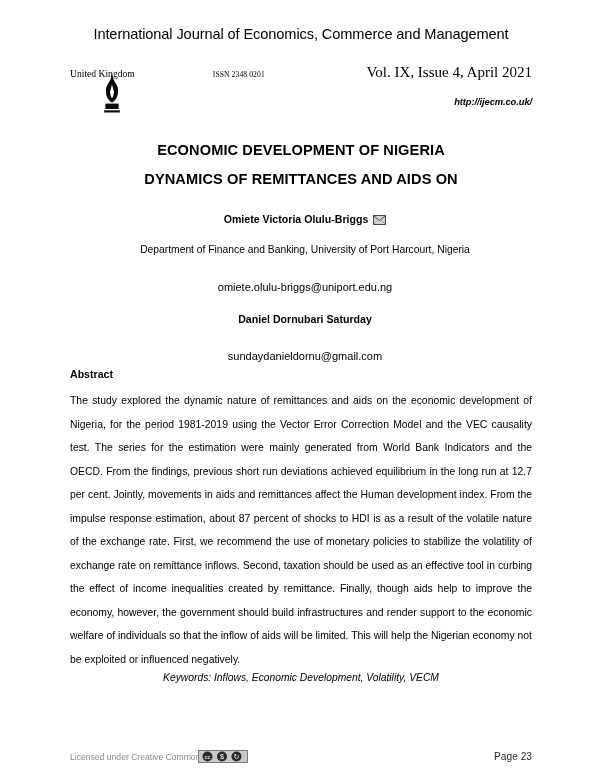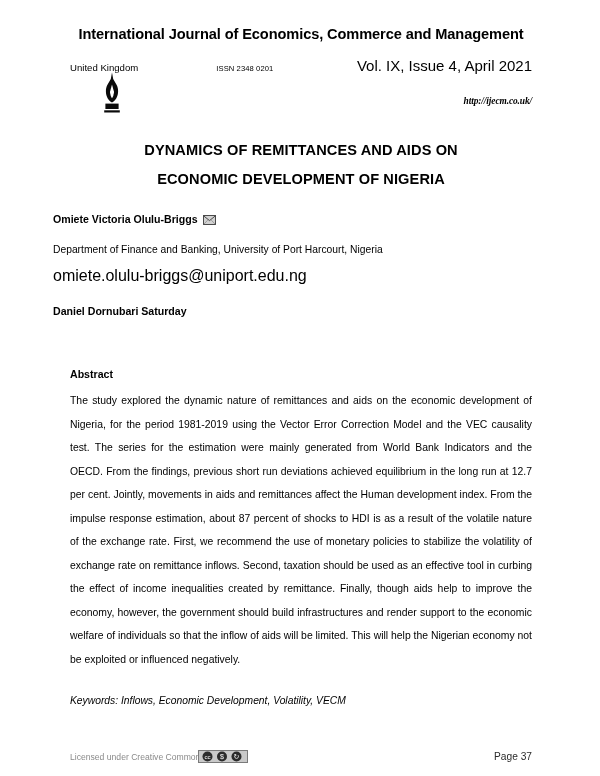--- a/index.html
+++ b/index.html
@@ -20,33 +20,34 @@
 
   
   .masthead {
     position: absolute;
     left: 70px;
     top: 26px;
     width: 462px;
   }
   .journal-title {
     font-size: 14.6px;
-    font-weight: bold;
+    font-weight: normal;
     text-align: center;
     letter-spacing: -0.1px;
     line-height: 1.15;
     white-space: nowrap;
   }
   .masthead-row {
     display: flex;
     justify-content: space-between;
     align-items: baseline;
-    margin-top: 14px;
+    margin-top: 20px;
     font-size: 9.6px;
     line-height: 1.2;
+    font-family: Liberation Serif, serif;
   }
   .masthead-country { flex: 0 0 auto; }
   .masthead-issn {
     flex: 0 0 auto;
     font-size: 7.6px;
     margin-left: 78px;
     letter-spacing: 0.1px;
   }
   .masthead-volume {
     flex: 0 0 auto;
@@ -54,21 +55,20 @@
     font-size: 15px;
   }
 
   
   .logo-row {
     position: absolute;
     left: 70px;
     top: 70px;
     width: 462px;
     height: 46px;
-    font-family: Liberation Serif, serif;
   }
   .nib-logo {
     position: absolute;
     left: 30px;
     top: 2px;
     width: 24px;
     height: 42px;
   }
   .site-url {
     position: absolute;
@@ -91,46 +91,47 @@
     font-weight: bold;
     line-height: 1.0;
     letter-spacing: 0.1px;
   }
   .article-title .tline { display: block; }
   .article-title .tline + .tline { margin-top: 15px; }
 
   
   .authors {
     position: absolute;
-    left: 53px;
+    left: 74px;
     top: 212px;
     width: 462px;
+    text-align: center;
   }
   .author-block + .author-block { margin-top: 17px; }
   .author-name {
     font-size: 10.6px;
     font-weight: bold;
     line-height: 1.35;
   }
   .mail-icon {
     display: inline-block;
     vertical-align: -2px;
     margin-left: 5px;
     width: 13px;
     height: 10px;
   }
   .author-affil {
     font-size: 10.3px;
     line-height: 1.35;
     margin-top: 17px;
   }
   .author-email {
-    font-size: 16px;
+    font-size: 11px;
     line-height: 1.35;
-    margin-top: 8px;
+    margin-top: 23px;
   }
 
   
   .abstract-wrap {
     position: absolute;
     left: 70px;
     top: 368px;
     width: 462px;
   }
   .abstract-heading {
@@ -138,24 +139,24 @@
     font-weight: bold;
     margin-bottom: 9px;
   }
   .abstract-body {
     font-size: 10.4px;
     line-height: 23.5px;
     text-align: justify;
     text-justify: inter-word;
   }
   .keywords {
-    margin-top: 23px;
     font-size: 10.3px;
     font-style: italic;
     line-height: 1.4;
+    text-align: center;
   }
 
   
   .footer {
     position: absolute;
     left: 70px;
     top: 750px;
     width: 462px;
     display: flex;
     align-items: center;
@@ -209,42 +210,43 @@
                  C10.9 24.6 10.1 22.3 10.1 19.4 Z" fill="#ffffff"></path>
         <circle cx="12" cy="20.2" r="1.7" fill="#ffffff"></circle>
         <rect x="5.4" y="31.6" width="13.2" height="5.4" fill="#0a0a0a"></rect>
         <rect x="4.2" y="38.3" width="15.6" height="2.2" fill="#0a0a0a"></rect>
       </svg>
     </span>
     <span class="site-url">http://ijecm.co.uk/</span>
   </div>
 
   <h1 class="article-title">
+    <span class="tline">ECONOMIC DEVELOPMENT OF NIGERIA</span>
     <span class="tline">DYNAMICS OF REMITTANCES AND AIDS ON</span>
-    <span class="tline">ECONOMIC DEVELOPMENT OF NIGERIA</span>
   </h1>
 
   <div class="authors">
 
     <div class="author-block">
       <div class="author-name">
         <span>Omiete Victoria Olulu-Briggs</span><span class="mail-icon">
           <svg viewBox="0 0 13 10" width="13" height="10" aria-hidden="true">
             <rect x="0.5" y="0.5" width="12" height="9" fill="#d2d2d2" stroke="#4a4a4a" stroke-width="1"></rect>
             <path d="M0.8 1 L6.5 5.6 L12.2 1" fill="none" stroke="#4a4a4a" stroke-width="1"></path>
             <path d="M0.8 9.2 L4.7 5.2 M12.2 9.2 L8.3 5.2" fill="none" stroke="#8d8d8d" stroke-width="0.8"></path>
           </svg>
         </span>
       </div>
       <div class="author-affil">Department of Finance and Banking, University of Port Harcourt, Nigeria</div>
       <div class="author-email">omiete.olulu-briggs@uniport.edu.ng</div>
     </div>
 
     <div class="author-block">
       <div class="author-name">Daniel Dornubari Saturday</div>
+      <div class="author-email">sundaydanieldornu@gmail.com</div>
     </div>
 
   </div>
 
   <div class="abstract-wrap">
     <div class="abstract-heading">Abstract</div>
     <div class="abstract-body">The study explored the dynamic nature of remittances and aids on the economic development of Nigeria, for the period 1981-2019 using the Vector Error Correction Model and the VEC causality test. The series for the estimation were mainly generated from World Bank Indicators and the OECD. From the findings, previous short run deviations achieved equilibrium in the long run at 12.7 per cent. Jointly, movements in aids and remittances affect the Human development index. From the impulse response estimation, about 87 percent of shocks to HDI is as a result of the volatile nature of the exchange rate. First, we recommend the use of monetary policies to stabilize the volatility of exchange rate on remittance inflows. Second, taxation should be used as an effective tool in curbing the effect of income inequalities created by remittance. Finally, though aids help to improve the economy, however, the government should build infrastructures and render support to the economic welfare of individuals so that the inflow of aids will be limited. This will help the Nigerian economy not be exploited or influenced negatively.</div>
     <div class="keywords">Keywords: Inflows, Economic Development, Volatility, VECM</div>
   </div>
 
@@ -255,16 +257,16 @@
         <svg viewBox="0 0 44 11" width="44" height="11" aria-hidden="true">
           <circle cx="6.5" cy="5.5" r="5" fill="#2b2b2b"></circle>
           <text x="6.5" y="8.2" font-family="'Liberation Sans', sans-serif" font-size="6.2" fill="#ffffff" text-anchor="middle">cc</text>
           <circle cx="21" cy="5.5" r="5" fill="#2b2b2b"></circle>
           <text x="21" y="8.4" font-family="'Liberation Sans', sans-serif" font-size="7" fill="#ffffff" text-anchor="middle">$</text>
           <circle cx="35.5" cy="5.5" r="5" fill="#2b2b2b"></circle>
           <text x="35.5" y="8.4" font-family="'Liberation Sans', sans-serif" font-size="7" fill="#ffffff" text-anchor="middle">↻</text>
         </svg>
       </span>
     </div>
-    <div class="footer-page">Page 37</div>
+    <div class="footer-page">Page 23</div>
   </div>
 
 </div>
 
 </body></html>

